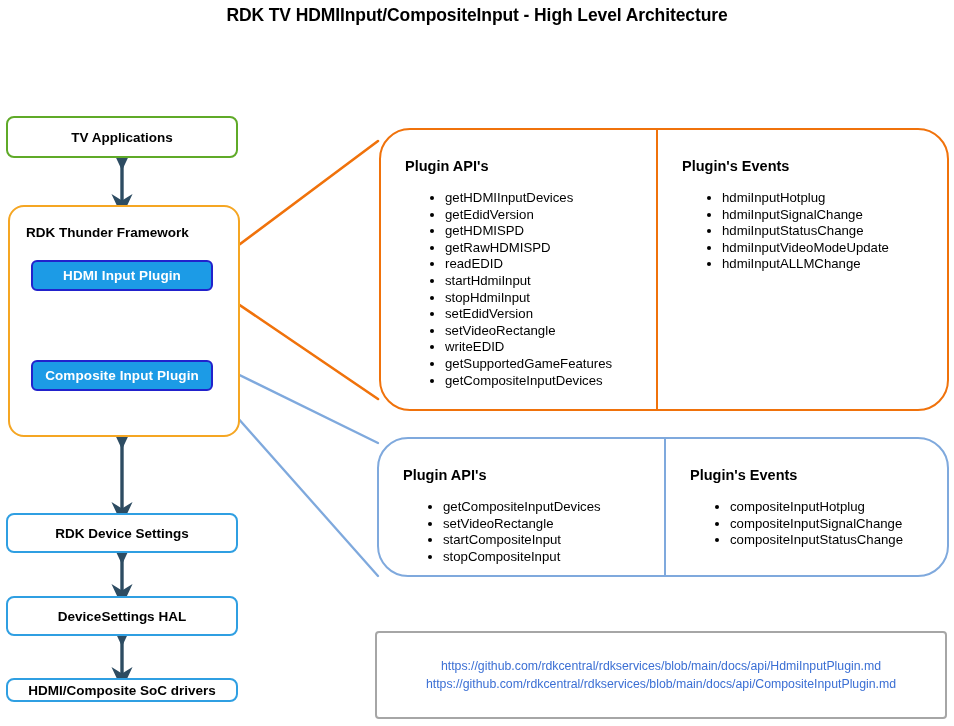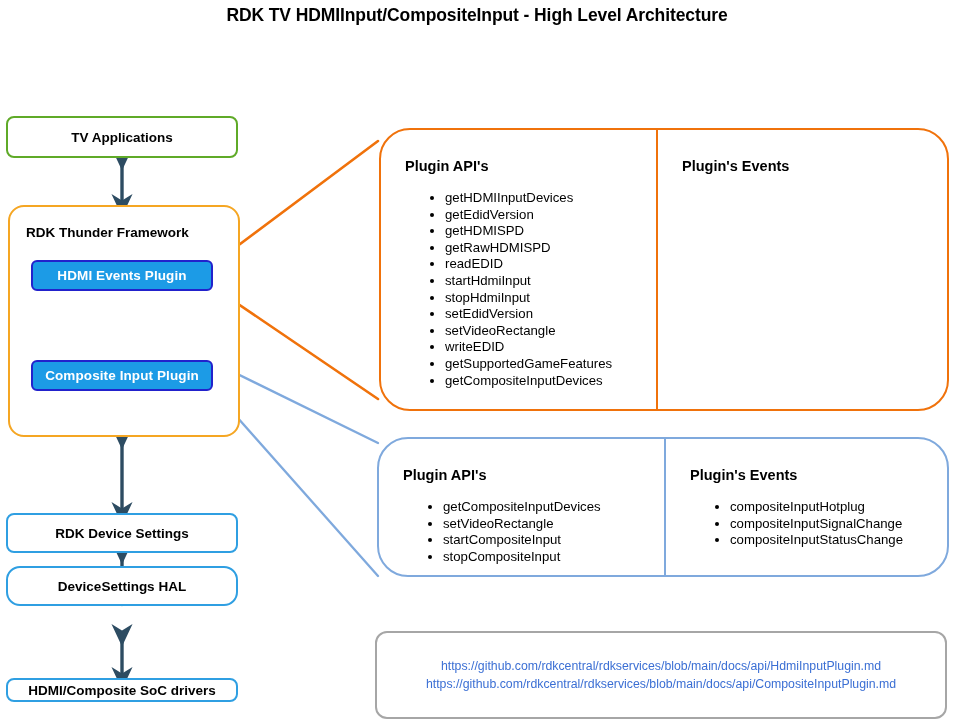--- a/index.html
+++ b/index.html
@@ -135,21 +135,21 @@
     color: #000;
     margin: 0;
     padding: 0;
   }
 
   
   .linkbox {
     position: absolute;
     box-sizing: border-box;
     border: 2px solid #a6a6a6;
-    border-radius: 12px;
+    border-radius: 4px;
     background: #ffffff;
     display: flex;
     flex-direction: column;
     align-items: center;
     justify-content: center;
   }
   .linkbox a {
     font-size: 12.3px;
     color: #3b6fd4;
     text-decoration: none;
@@ -193,32 +193,32 @@
 
     <div class="lbox green" style="left:6px; top:116px; width:232px; height:42px;">
       <span>TV Applications</span>
     </div>
 
     <div class="framework" style="left:8px; top:205px; width:232px; height:232px;">
       <div class="framework-label">RDK Thunder Framework</div>
     </div>
 
     <div class="plugin" style="left:31px; top:260px; width:182px; height:31px;">
-      <span>HDMI Events Plugin</span>
+      <span>HDMI Input Plugin</span>
     </div>
 
     <div class="plugin" style="left:31px; top:360px; width:182px; height:31px;">
       <span>Composite Input Plugin</span>
     </div>
 
     <div class="lbox blue" style="left:6px; top:513px; width:232px; height:40px;">
       <span>RDK Device Settings</span>
     </div>
 
-    <div class="lbox blue" style="left:6px; top:566px; width:232px; height:40px;border-radius:14px;">
+    <div class="lbox blue" style="left:6px; top:596px; width:232px; height:40px;">
       <span>DeviceSettings HAL</span>
     </div>
 
     <div class="lbox blue" style="left:6px; top:678px; width:232px; height:24px;">
       <span>HDMI/Composite SoC drivers</span>
     </div>
   </div>
 
   <div class="panel orange" style="left:379px; top:128px; width:570px; height:283px;">
 
@@ -237,20 +237,27 @@
         <li>setEdidVersion</li>
         <li>setVideoRectangle</li>
         <li>writeEDID</li>
         <li>getSupportedGameFeatures</li>
         <li>getCompositeInputDevices</li>
       </ul>
     </div>
 
     <div class="col" style="left:277px; width:291px;">
       <div class="col-title">Plugin's Events</div>
+      <ul>
+        <li>hdmiInputHotplug</li>
+        <li>hdmiInputSignalChange</li>
+        <li>hdmiInputStatusChange</li>
+        <li>hdmiInputVideoModeUpdate</li>
+        <li>hdmiInputALLMChange</li>
+      </ul>
     </div>
   </div>
 
   <div class="panel lblue" style="left:377px; top:437px; width:572px; height:140px;">
 
     <div class="panel-split" style="left:285px;"></div>
 
     <div class="col" style="left:0; width:285px;">
       <div class="col-title">Plugin API's</div>
       <ul>

